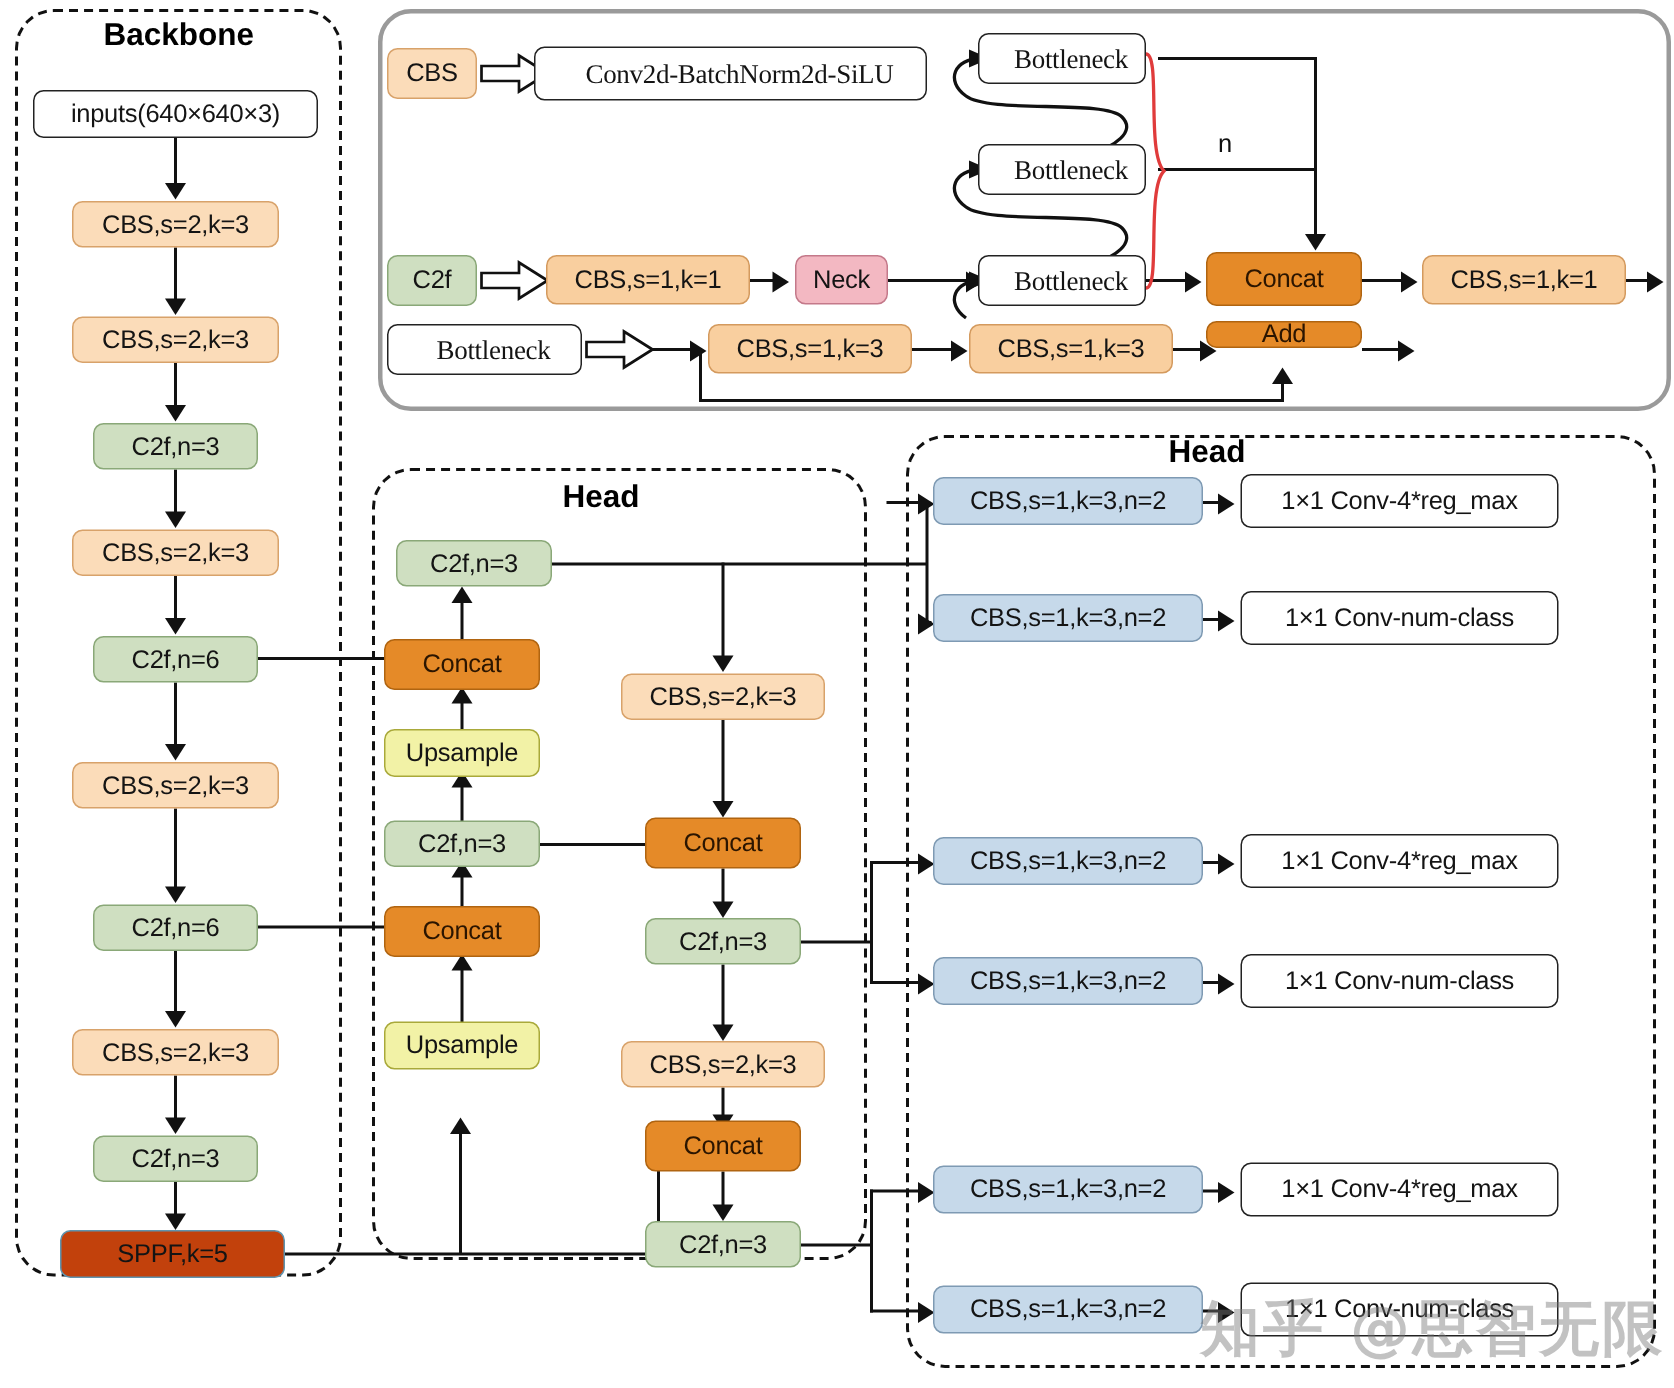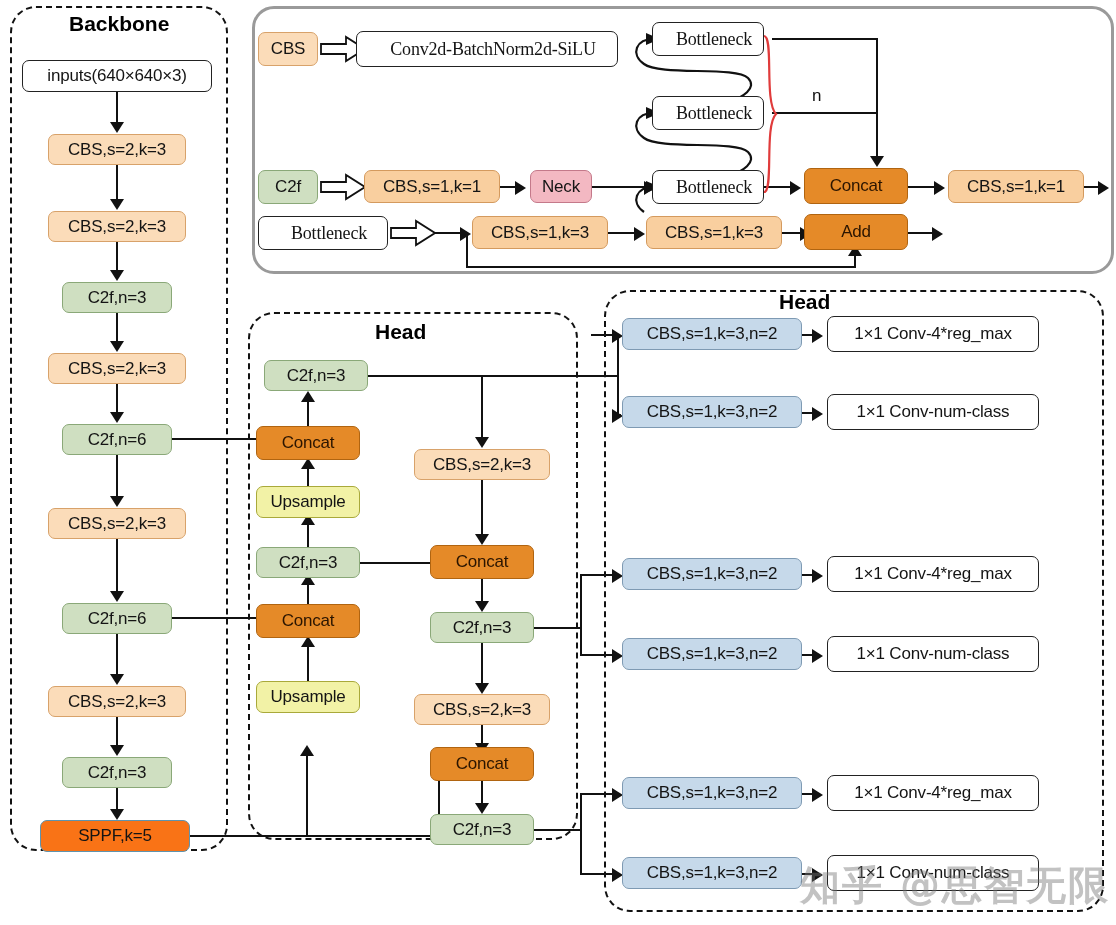--- a/index.html
+++ b/index.html
@@ -11,21 +11,21 @@
     position:absolute;box-sizing:border-box;
     display:flex;align-items:center;justify-content:center;
     border-radius:7px;border:1.4px solid #555;
     font-size:17px;color:#141414;white-space:nowrap;
     letter-spacing:-0.2px;
     z-index:5;
   }
   .cbs{background:#fbdcb9;border-color:#d8a26a;text-align:center;}
   .cbs2{background:#f9cf9f;border-color:#d49a5e;}
   .c2f{background:#cfdfc1;border-color:#8aa878;}
-  .sppf{background:#f97316;border-color:#5f93ad;}
+  .sppf{background:#c2410c;border-color:#5f93ad;}
   .concat{background:#e58a28;border-color:#b06410;color:#2b1500;}
   .upsample{background:#f2f2a6;border-color:#a9a93a;}
   .split{background:#f3b8c2;border-color:#c4798a;}
   .plain{background:#ffffff;border-color:#222;border-width:1.7px;}
   .headcbs{background:#c6d9ea;border-color:#7e9ab3;}
   .serif{font-family:"Liberation Serif", serif;font-size:18px;padding-left:12px;}
 
   
   .group{
     position:absolute;box-sizing:border-box;
@@ -290,21 +290,21 @@
   <div class="ln lnh" style="left:434px;top:232px;width:32px;"></div>
   <div class="ar ar-r" style="left:460px;top:227px;"></div>
 
   <div class="node cbs2" style="left:472px;top:216px;width:136px;height:33px;">CBS,s=1,k=3</div>
   <div class="ln lnh" style="left:608px;top:232px;width:32px;"></div>
   <div class="ar ar-r" style="left:634px;top:227px;"></div>
   <div class="node cbs2" style="left:646px;top:216px;width:136px;height:33px;">CBS,s=1,k=3</div>
   <div class="ln lnh" style="left:782px;top:232px;width:24px;"></div>
   <div class="ar ar-r" style="left:800px;top:227px;"></div>
 
-  <div class="node concat" style="left:804px;top:214px;width:104px;height:36px;">Add</div>
+  <div class="node concat" style="left:804px;top:214px;width:104px;height:18px;">Add</div>
   <div class="ln lnh" style="left:908px;top:232px;width:30px;"></div>
   <div class="ar ar-r" style="left:932px;top:227px;"></div>
 
   <div class="ln lnv" style="left:466px;top:232px;height:36px;"></div>
   <div class="ln lnh" style="left:466px;top:266px;width:390px;"></div>
   <div class="ln lnv" style="left:854px;top:252px;height:16px;"></div>
   <div class="ar ar-u" style="left:848px;top:245px;"></div>
 
   <div class="wmark" style="left:800px;top:858px;">知乎 @思智无限</div>
 </div>

